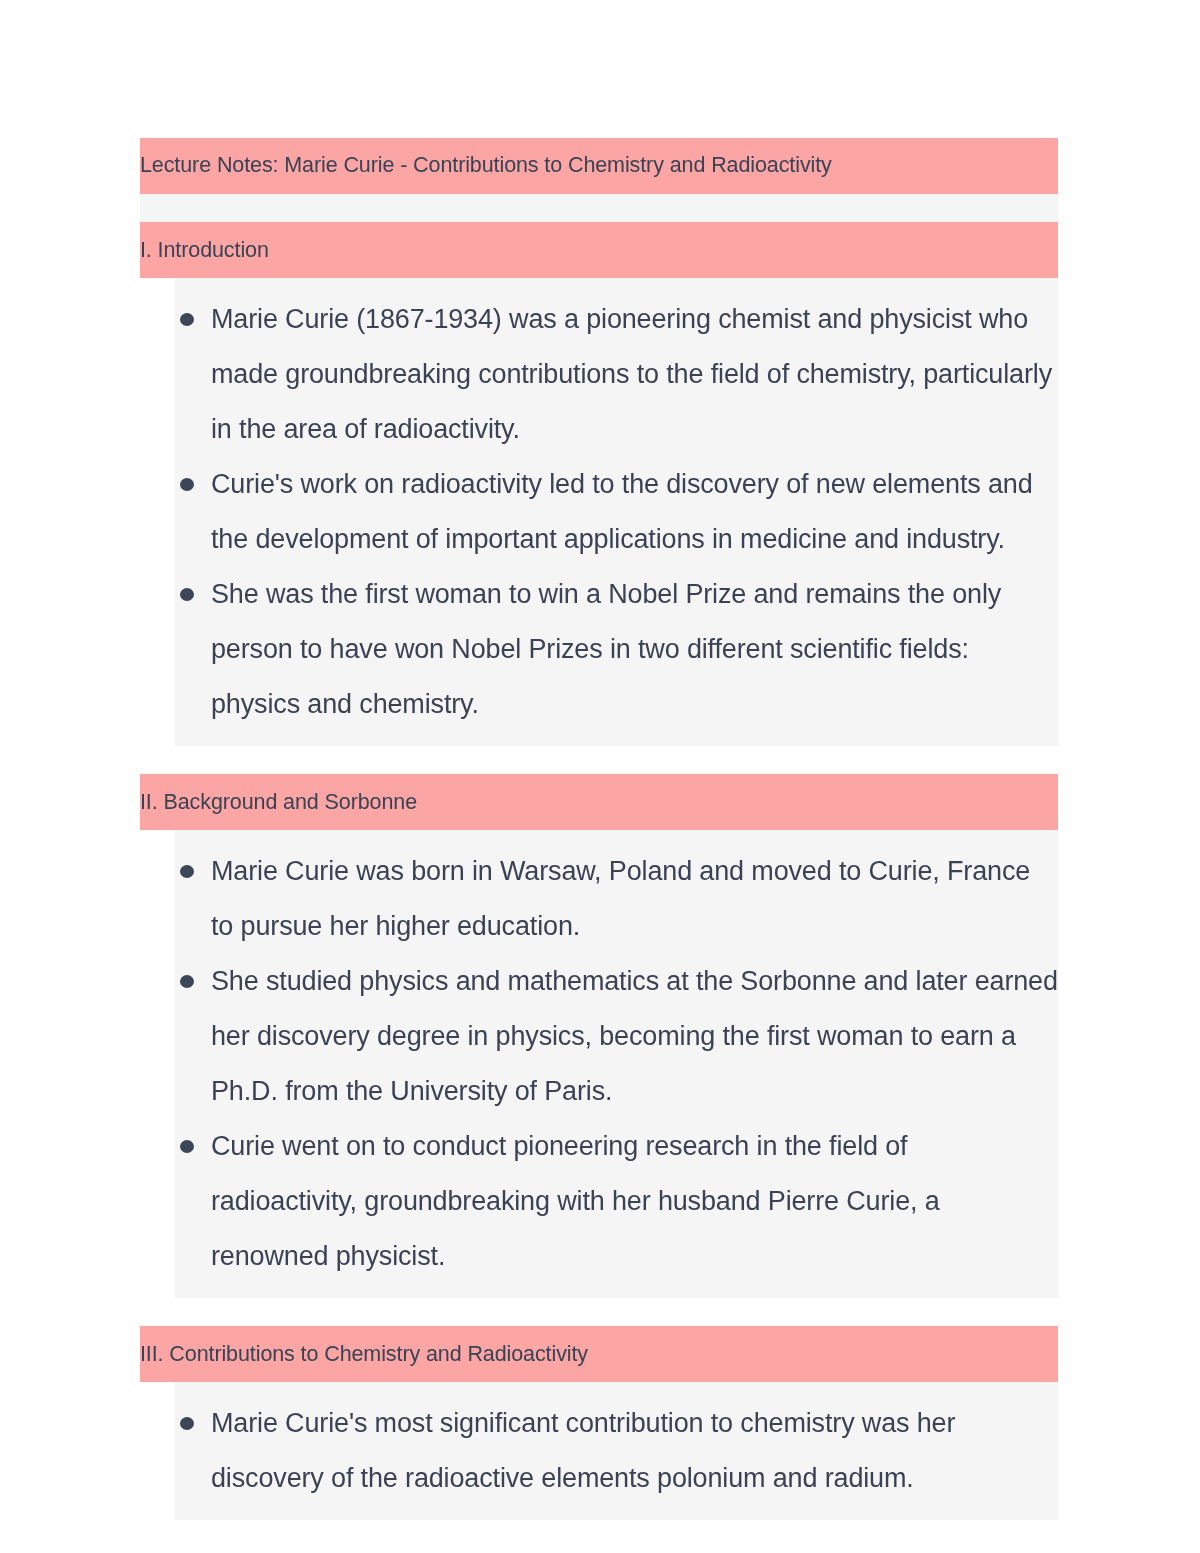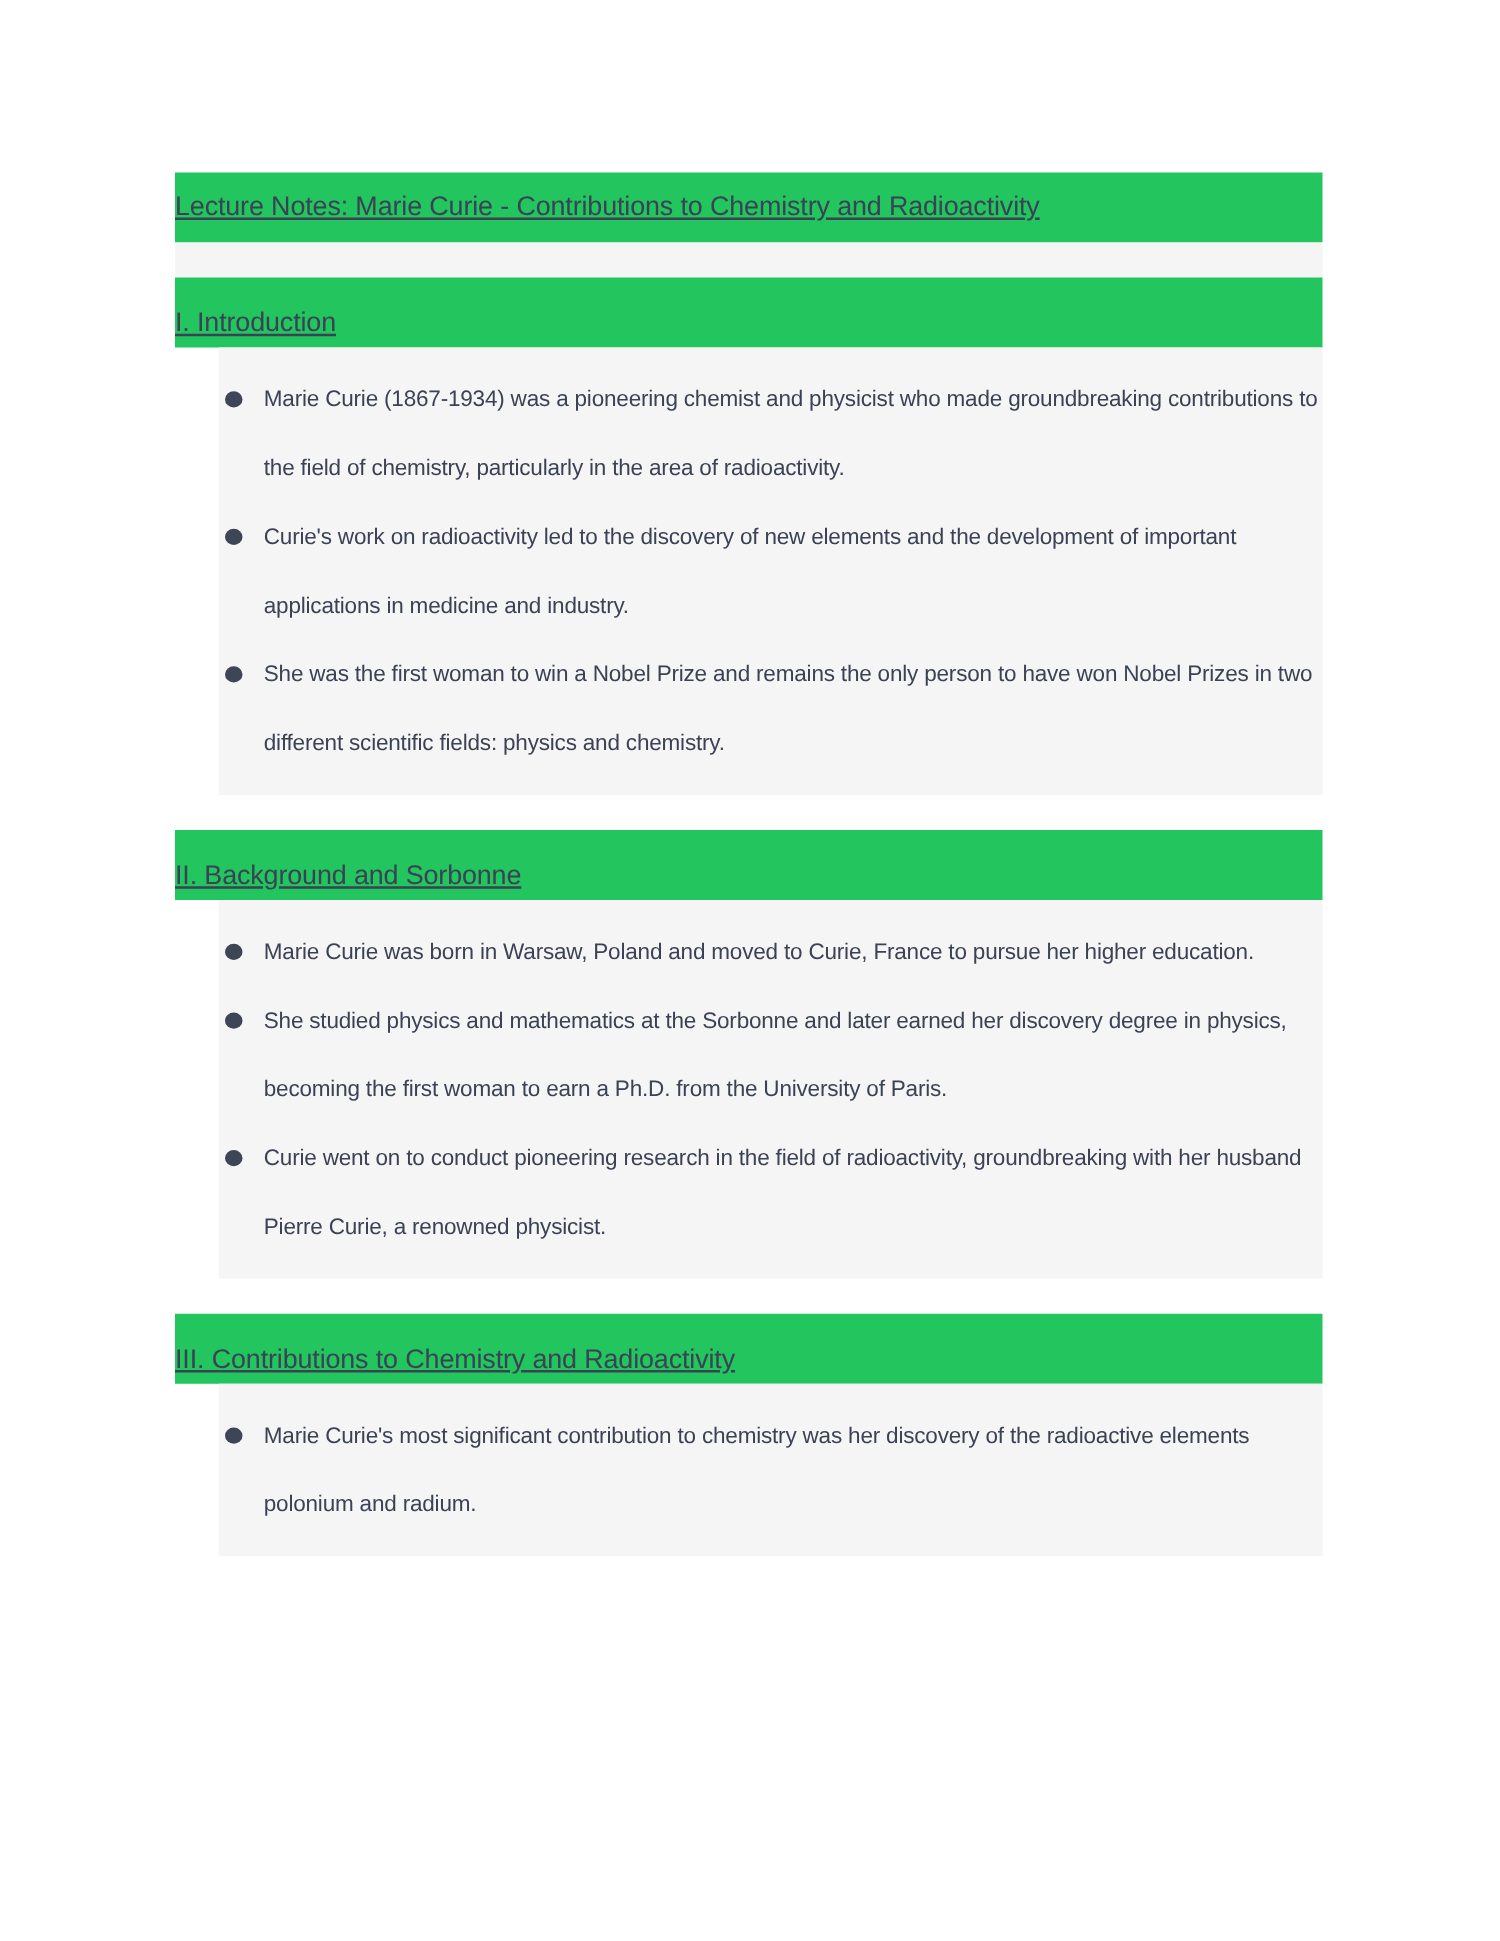--- a/index.html
+++ b/index.html
@@ -26,22 +26,21 @@
   .doc {
     position: absolute;
     left: 140px;
     top: 138px;
     width: 918px;
     color: #3a4254;
   }
 
   
   .tinted {
-    background: #22c55e;
-    text-decoration: underline;
+    background: #fca5a5;
   }
 
   
   .block-para {
     margin: 0;
     padding: 0 0 0 0;
     font-size: 21.5px;
     line-height: 40px;
     font-weight: 400;
     letter-spacing: -0.1px;
@@ -52,21 +51,21 @@
   .title-block {
     height: 56px;
     display: flex;
     align-items: flex-start;
   }
   .title-block .block-para { padding-top: 7px; }
 
   .heading-block {
     height: 56px;
     display: flex;
-    align-items: flex-end;
+    align-items: flex-start;
   }
   .heading-block .block-para { padding-top: 8px; }
 
   
   .spacer-tinted { height: 28px; background: #f5f5f6; }
   .spacer-white  { height: 28px; background: #ffffff; }
 
   
   .list-region {
     margin-left: 35px;
@@ -80,21 +79,21 @@
   ul.bullets {
     list-style: none;
     margin: 0;
     padding: 0;
   }
 
   li.bullet {
     position: relative;
     padding-left: 36px;
     margin: 0;
-    font-size: 18px;
+    font-size: 27px;
     line-height: 55px;
     color: #3a4254;
     letter-spacing: -0.15px;
   }
 
   li.bullet .marker {
     position: absolute;
     left: 5px;
     top: 21px;
     width: 14px;

